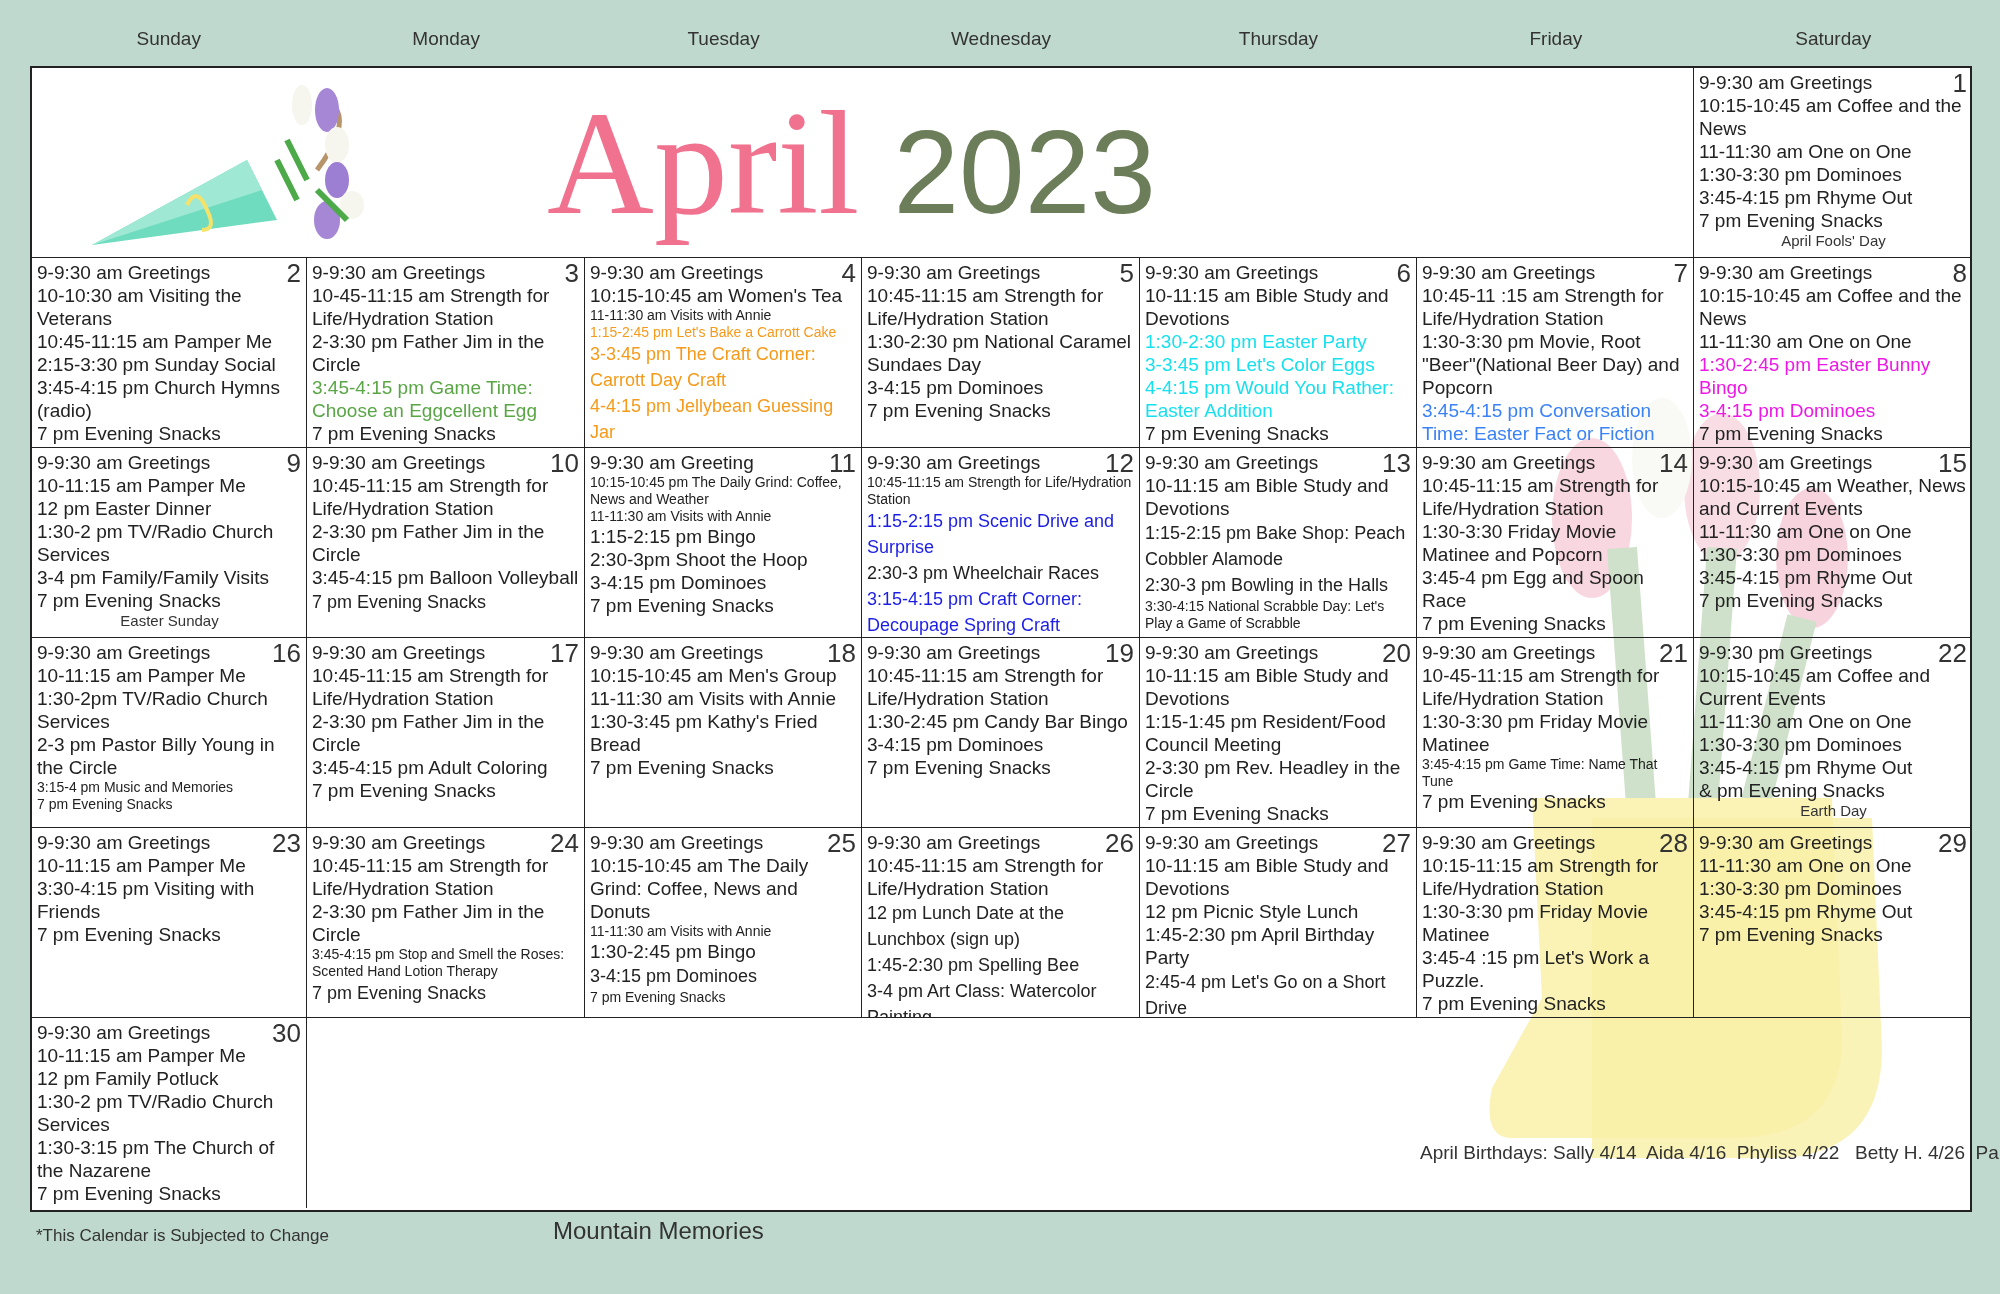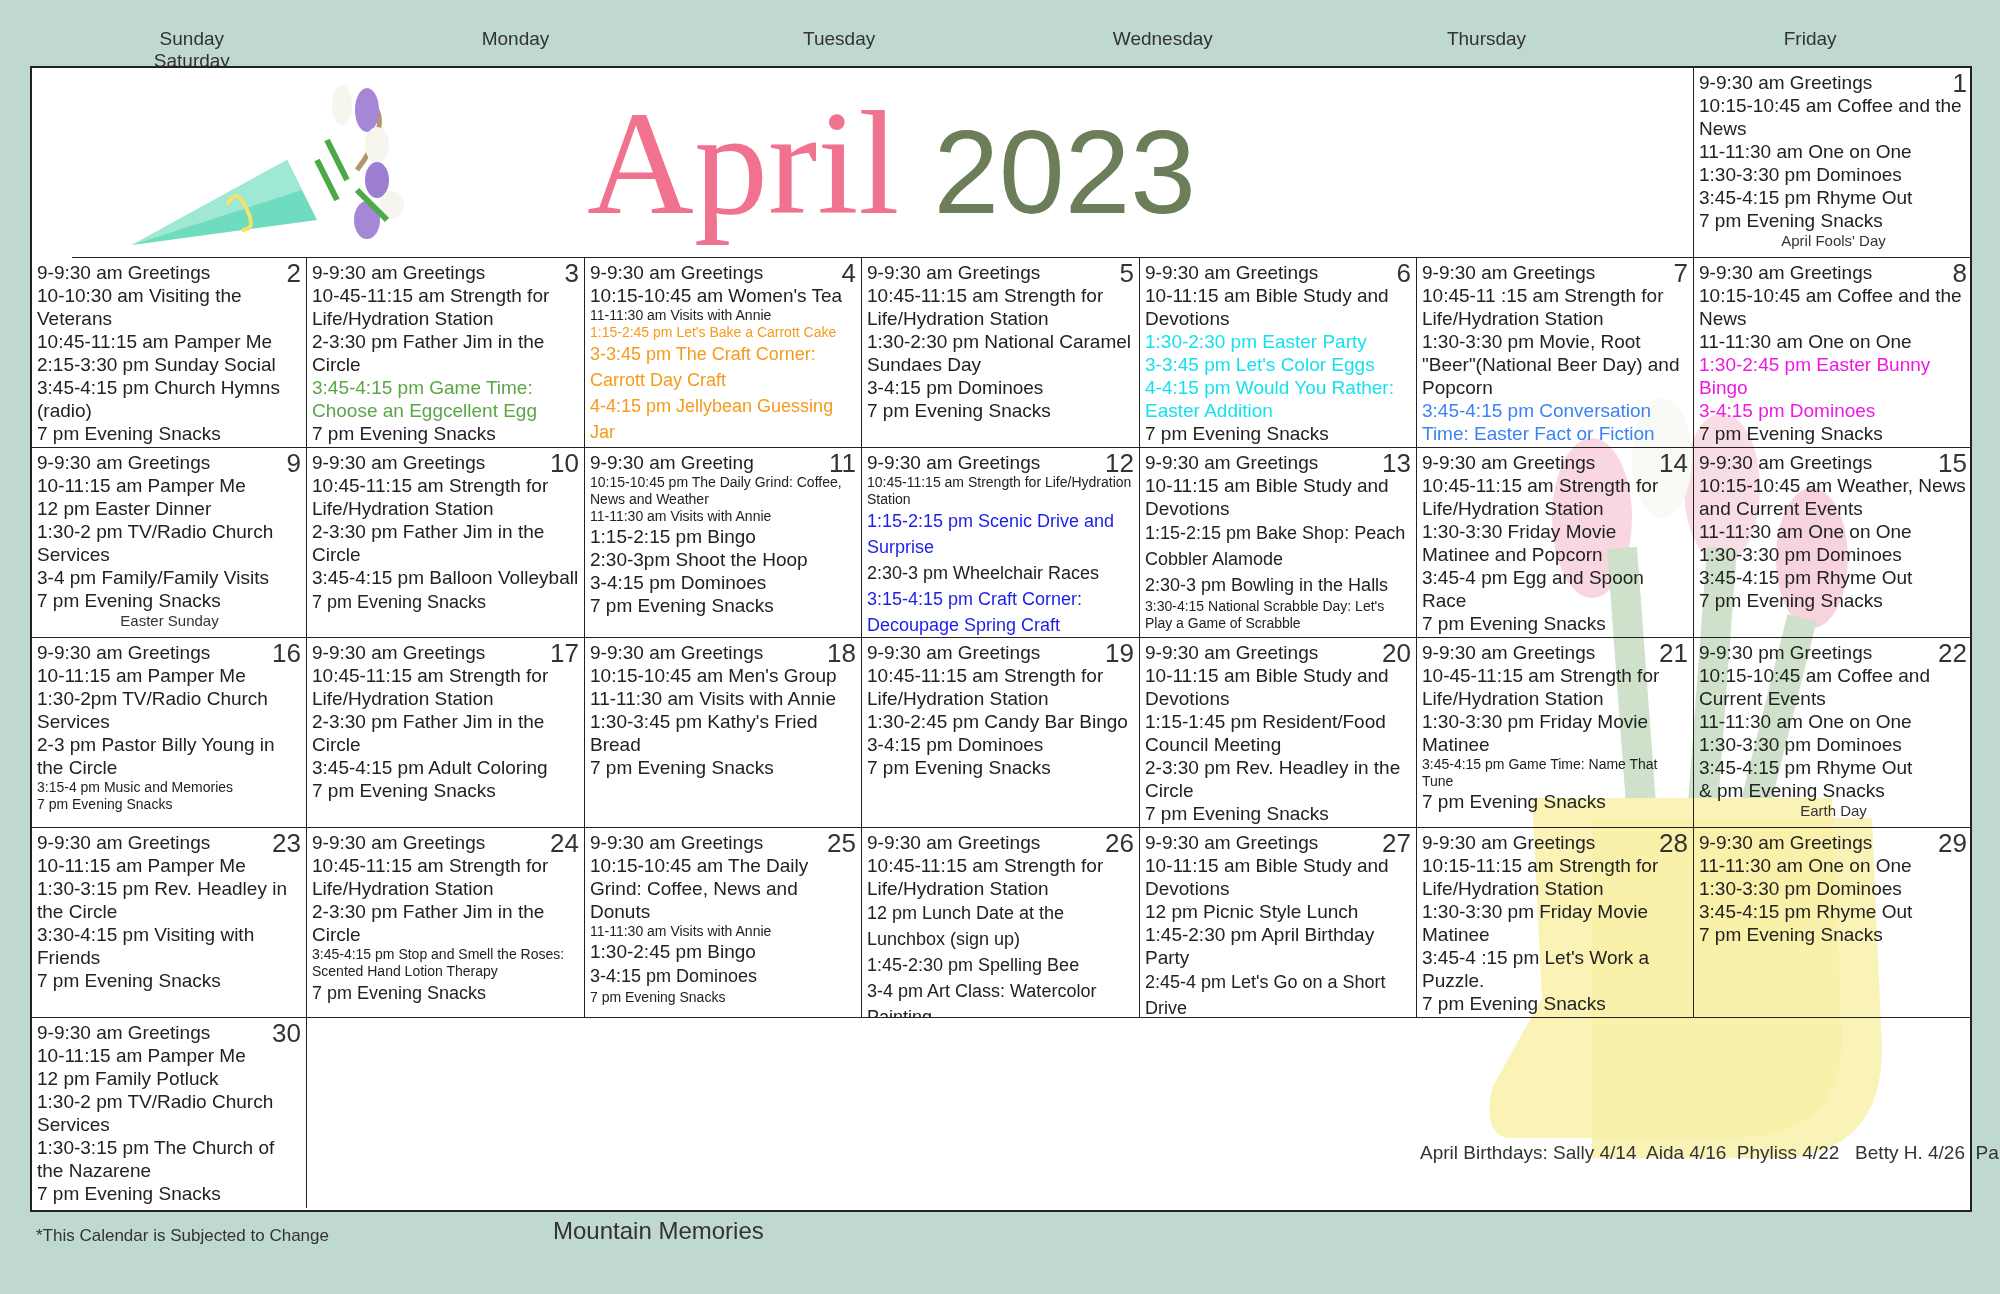--- a/index.html
+++ b/index.html
@@ -1,37 +1,37 @@
 <!DOCTYPE html>
 <html><head>
 <meta charset="utf-8">
 <style>
   html, body { margin:0; padding:0; }
   body {
     width:2000px; height:1294px; background:#bfd9ce; position:relative; overflow:hidden;
     font-family:"Liberation Sans", sans-serif; color:#222;
   }
-  .dow-row { position:absolute; top:28px; left:30px; width:1942px; height:30px; display:grid; grid-template-columns:repeat(6, 1fr); }
+  .dow-row { position:absolute; top:28px; left:30px; width:1942px; height:30px; display:grid; grid-template-columns:repeat(7, 1fr); }
   .dow { text-align:center; font-size:19px; color:#333; font-family:"Liberation Sans", sans-serif; }
   .cal {
     position:absolute; left:30px; top:66px; width:1942px; height:1146px;
     border:2px solid #222; background:#fff; box-sizing:border-box;
   }
   .grid { position:absolute; inset:0; display:grid;
     grid-template-columns:275px 278px 277px 278px 277px 277px 278px;
     grid-template-rows:190px 190px 190px 190px 190px 190px; }
   .cell { border-right:1.5px solid #222; border-bottom:1.5px solid #222; position:relative; padding:3px 4px 0 5px; box-sizing:border-box; overflow:hidden; background:transparent; }
   .cell.last-col { border-right:none; }
   .cell.last-row { border-bottom:none; }
   .daynum { position:absolute; right:5px; top:0px; font-size:26px; color:#333; line-height:30px; }
   .ev { font-size:19px; line-height:23px; color:#222; }
   .ev.sm { font-size:14px; line-height:17px; }
   .ev.md { font-size:18px; line-height:26px; }
   .holiday { text-align:center; font-size:15px; color:#333; line-height:18px; }
-  .header-cell { grid-column:1 / span 6; grid-row:1; border-right:1.5px solid #222; border-bottom:1.5px solid #222; position:relative;margin-left:40px; }
+  .header-cell { grid-column:1 / span 6; grid-row:1; border-right:1.5px solid #222; border-bottom:1.5px solid #222; position:relative; }
   .title { position:absolute; left:515px; top:10px; white-space:nowrap; }
   .title-month { font-family:"Liberation Serif", serif; font-size:148px; color:#f0728f; }
   .title-year { font-family:"Liberation Sans", sans-serif; font-size:118px; color:#6b7d59; margin-left:34px; }
   .bouquet { position:absolute; left:45px; top:12px; width:360px; height:170px; }
   .empty-span { grid-column:2 / span 6; grid-row:6; position:relative; }
   .boots { position:absolute; left:1440px; top:330px; width:420px; height:780px; pointer-events:none; opacity:0.55; }
   .birthdays { position:absolute; left:1113px; bottom:44px; font-size:19px; color:#333; white-space:pre; }
   .footer-note { position:absolute; left:36px; top:1226px; font-size:17px; color:#333; }
   .footer-brand { position:absolute; left:553px; top:1217px; font-size:24px; color:#333; }
 </style>
@@ -271,21 +271,20 @@
         <div class="ev">11-11:30 am One on One</div>
         <div class="ev">1:30-3:30 pm Dominoes</div>
         <div class="ev">3:45-4:15 pm Rhyme Out</div>
         <div class="ev">&amp; pm Evening Snacks</div>
         <div class="holiday">Earth Day</div>
       </div>
       <div class="cell" style="grid-area: 5 / 1;">
         <div class="daynum">23</div>
         <div class="ev">9-9:30 am Greetings</div>
         <div class="ev">10-11:15 am Pamper Me</div>
-        <div class="ev">1:30-3:15 pm Rev. Headley in the Circle</div>
         <div class="ev">3:30-4:15 pm Visiting with Friends</div>
         <div class="ev">7 pm Evening Snacks</div>
       </div>
       <div class="cell" style="grid-area: 5 / 2;">
         <div class="daynum">24</div>
         <div class="ev">9-9:30 am Greetings</div>
         <div class="ev">10:45-11:15 am Strength for Life/Hydration Station</div>
         <div class="ev">2-3:30 pm Father Jim in the Circle</div>
         <div class="ev sm">3:45-4:15 pm Stop and Smell the Roses: Scented Hand Lotion Therapy</div>
         <div class="ev md">7 pm Evening Snacks</div>

